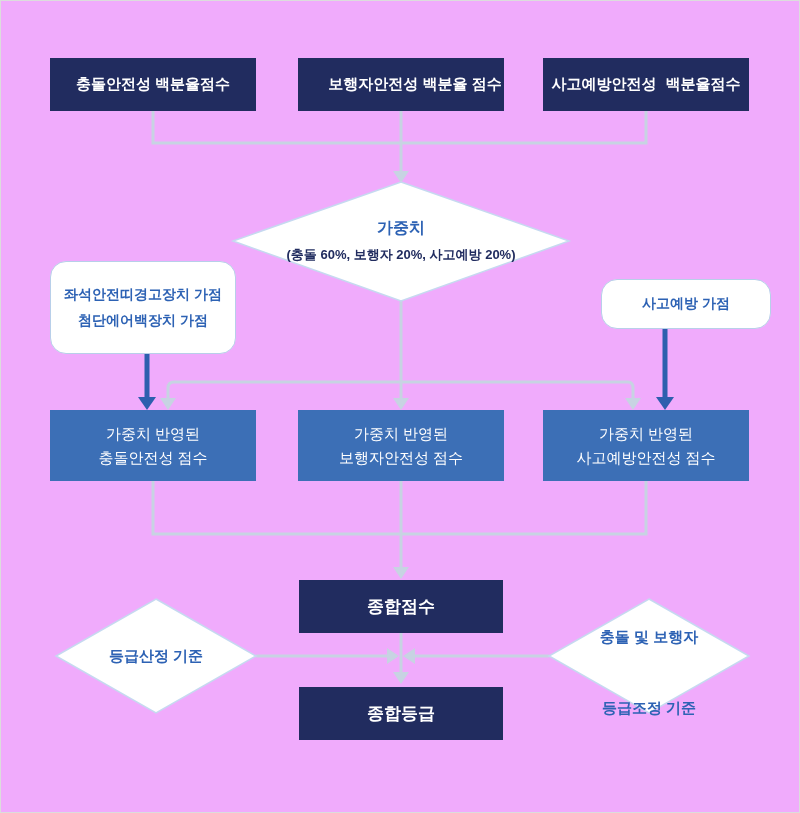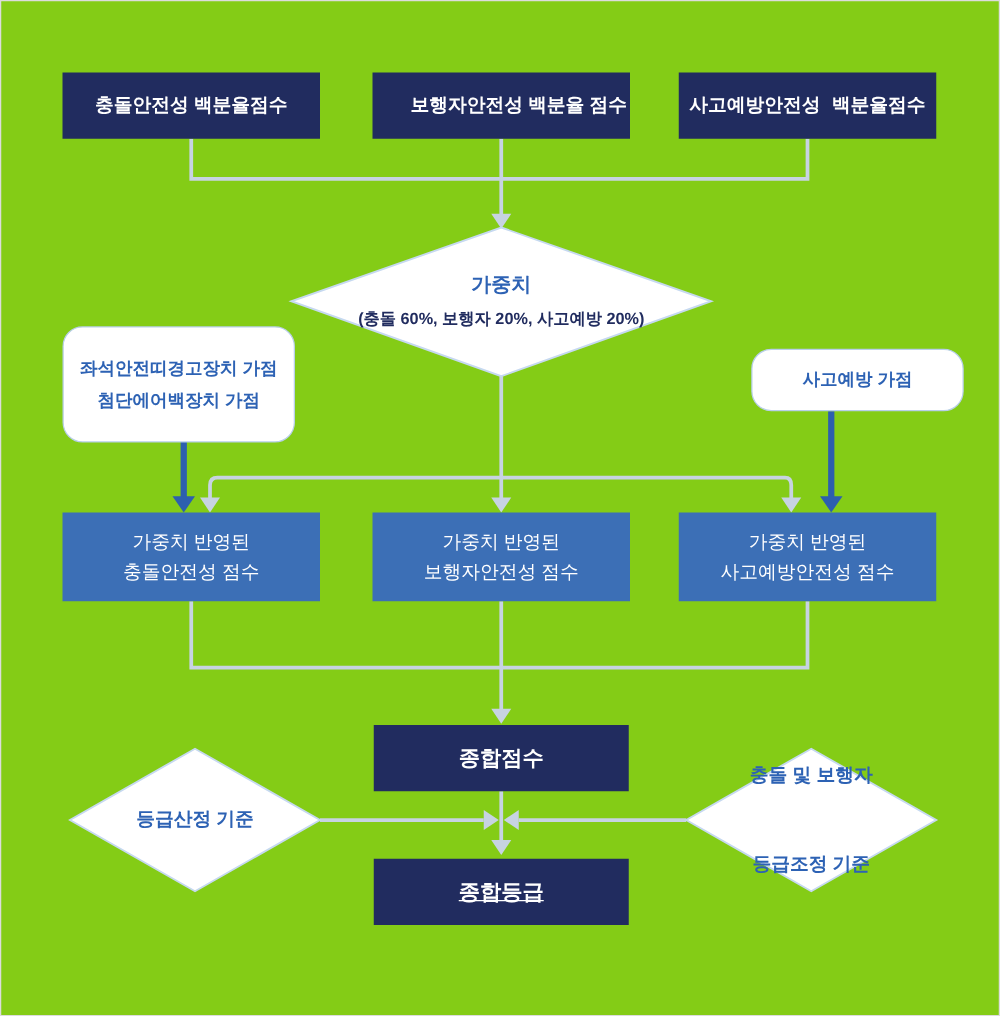--- a/index.html
+++ b/index.html
@@ -14,21 +14,21 @@
   }
   *{margin:0;padding:0;box-sizing:border-box;}
   body{
     background:#fff;
     font-family:"Liberation Sans","DejaVu Sans",sans-serif;
   }
   .canvas{
     position:relative;
     width:800px;
     height:813px;
-    background:#84cc16;
+    background:#f0abfc;
     border:1px solid var(--page-border);
     overflow:hidden;
   }
   svg.wires{position:absolute;left:0;top:0;width:800px;height:813px;}
   .cl{stroke:var(--connector);stroke-width:3;fill:none;}
   .hl{fill:var(--connector);stroke:none;}
   .cd{stroke:var(--accent-arrow);stroke-width:5;fill:none;}
   .hd{fill:var(--accent-arrow);stroke:none;}
   .cds{fill:#fff;stroke:var(--diamond-border);stroke-width:1.5;}
 
@@ -172,22 +172,22 @@
     <span>사고예방안전성 점수</span>
   </div>
 
   <div class="box navy-box big" style="left:298px;top:579px;width:204px;height:53px;">
     <span>종합점수</span>
   </div>
 
   <div class="diamond-label small" style="left:55px;top:600px;width:200px;height:110px;">
     <span>등급산정 기준</span>
   </div>
-  <div class="diamond-label small" style="left:548px;top:600px;width:200px;height:110px;gap:48px;">
+  <div class="diamond-label small" style="left:548px;top:616px;width:200px;height:110px;gap:48px;">
     <span>충돌 및 보행자</span>
     <span>등급조정 기준</span>
   </div>
 
-  <div class="box navy-box big" style="left:298px;top:686px;width:204px;height:53px;text-decoration:underline;">
+  <div class="box navy-box big" style="left:298px;top:686px;width:204px;height:53px;">
     <span>종합등급</span>
   </div>
 
 </div>
 
 </body></html>

